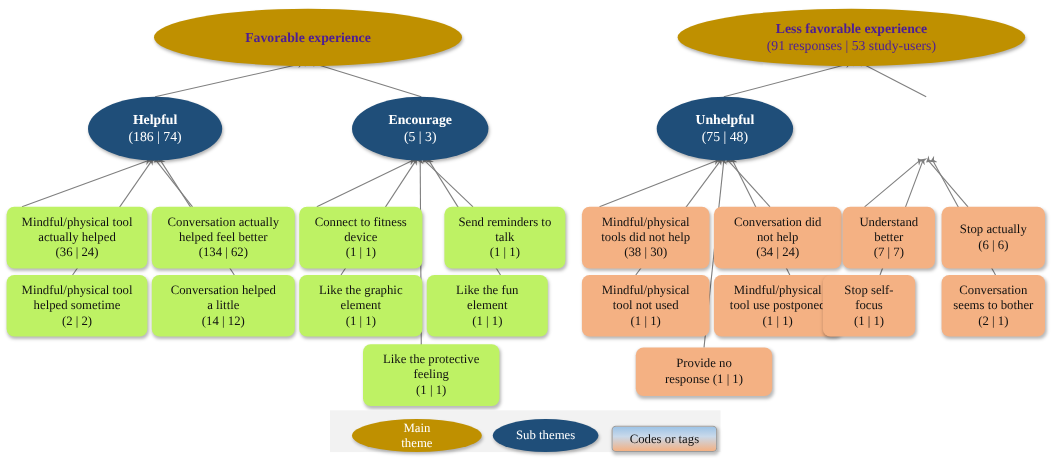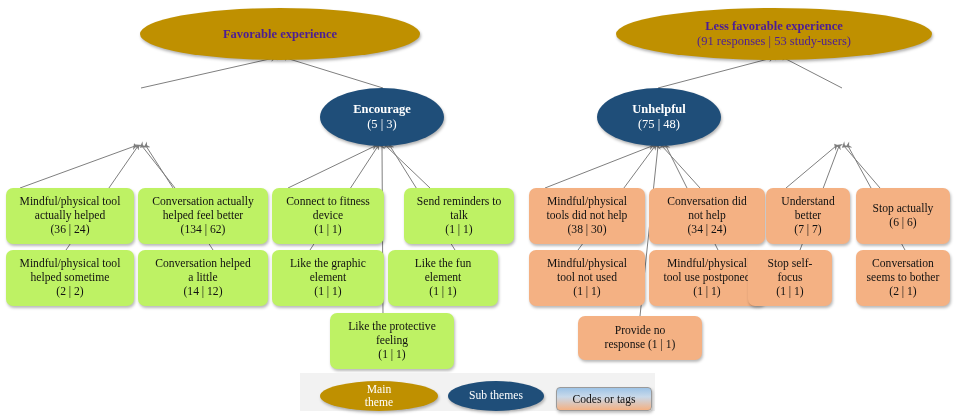--- a/index.html
+++ b/index.html
@@ -134,20 +134,24 @@
 
   <div class="node main-theme" style="left:140px; top:8px; width:280px; height:52px;">
     <div class="t1">Favorable experience</div>
   </div>
 
   <div class="node main-theme" style="left:616px; top:8px; width:316px; height:52px;">
     <div class="t1">Less favorable experience</div>
     <div class="t2">(91 responses | 53 study-users)</div>
   </div>
 
+  <div class="node sub-theme" style="left:80px; top:88px; width:122px; height:58px;">
+    <div class="t1">Helpful</div>
+    <div class="t2">(186 | 74)</div>
+  </div>
 
   <div class="node sub-theme" style="left:320px; top:88px; width:124px; height:58px;">
     <div class="t1">Encourage</div>
     <div class="t2">(5 | 3)</div>
   </div>
 
   <div class="node sub-theme" style="left:597px; top:88px; width:124px; height:58px;">
     <div class="t1">Unhelpful</div>
     <div class="t2">(75 | 48)</div>
   </div>

